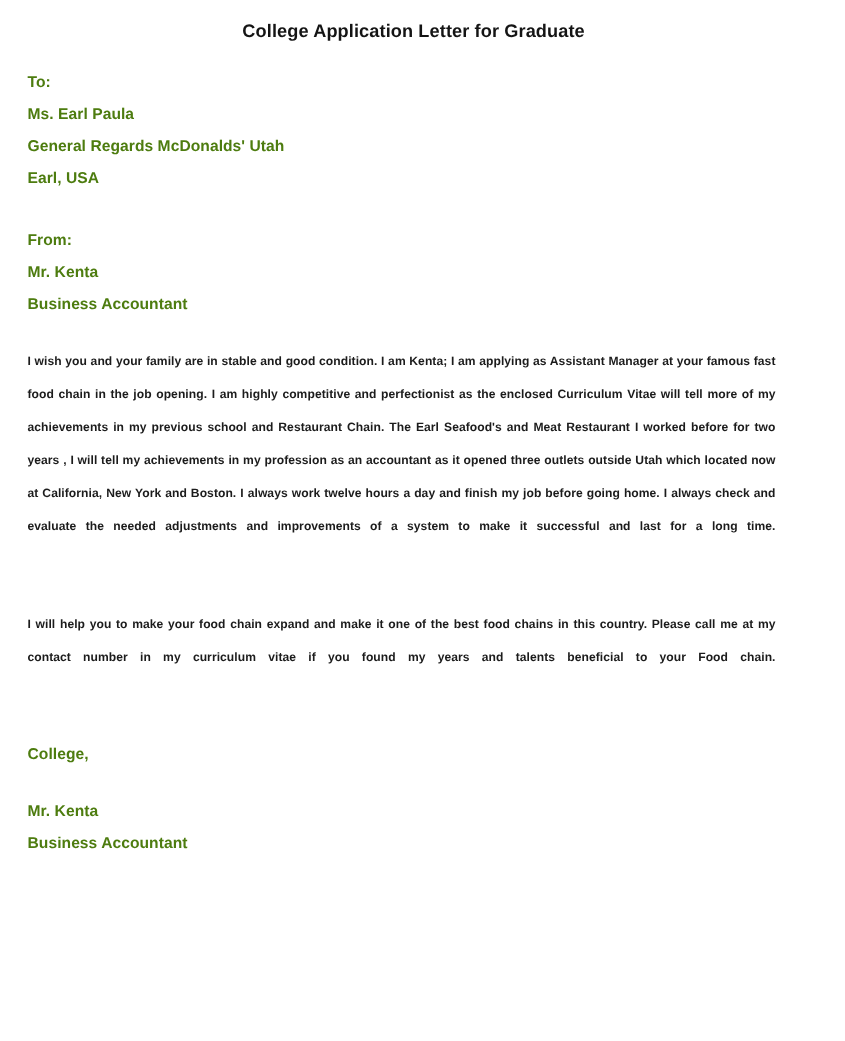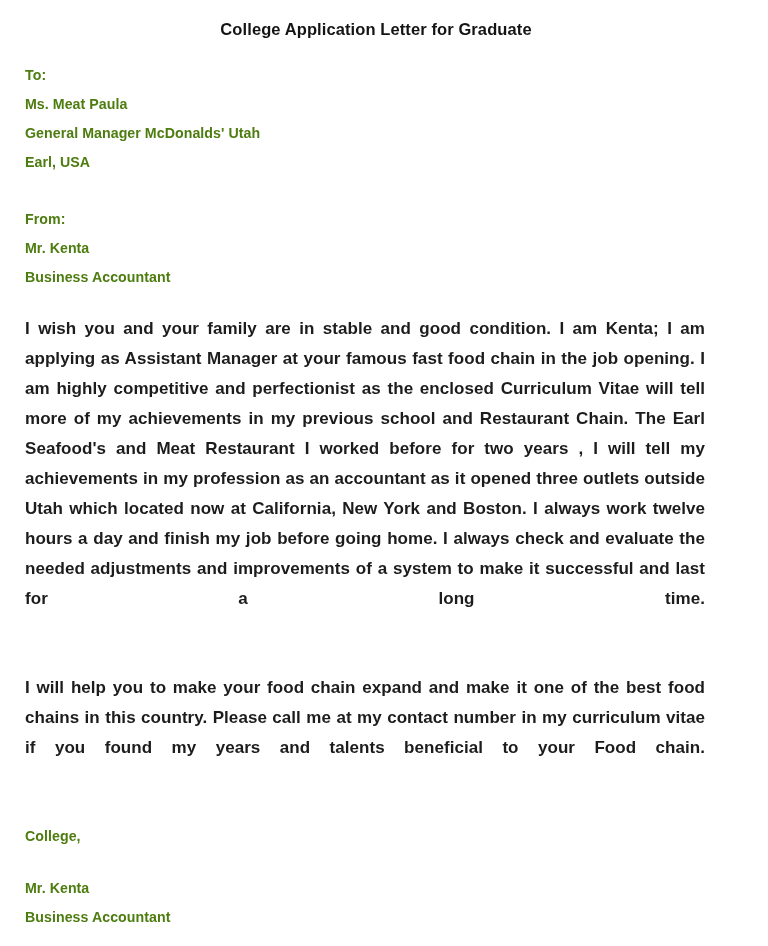--- a/index.html
+++ b/index.html
@@ -56,21 +56,21 @@
 
   .from-block {
     margin-top: 28px;
   }
 
   .greeting {
     margin-top: 29px;
   }
 
   .body-para {
-    font-size: 17px;
+    font-size: 11px;
     font-weight: bold;
     color: #1c1c1c;
     line-height: 30px;
     text-align: justify;
     text-justify: inter-word;
     letter-spacing: 0.05px;
     margin: 0;
     padding-right: 22px;
   }
 
@@ -99,22 +99,22 @@
 </style>
 </head>
 <body>
 
 <div class="page">
 
   <h1 class="doc-title">College Application Letter for Graduate</h1>
 
   <div class="block addr-block">
     <div class="line">To:</div>
-    <div class="line">Ms. Meat Paula</div>
-    <div class="line">General Manager McDonalds' Utah</div>
+    <div class="line">Ms. Earl Paula</div>
+    <div class="line">General Regards McDonalds' Utah</div>
     <div class="line">Earl, USA</div>
   </div>
 
   <div class="block from-block">
     <div class="line">From:</div>
     <div class="line">Mr. Kenta</div>
     <div class="line">Business Accountant</div>
   </div>
 
 

